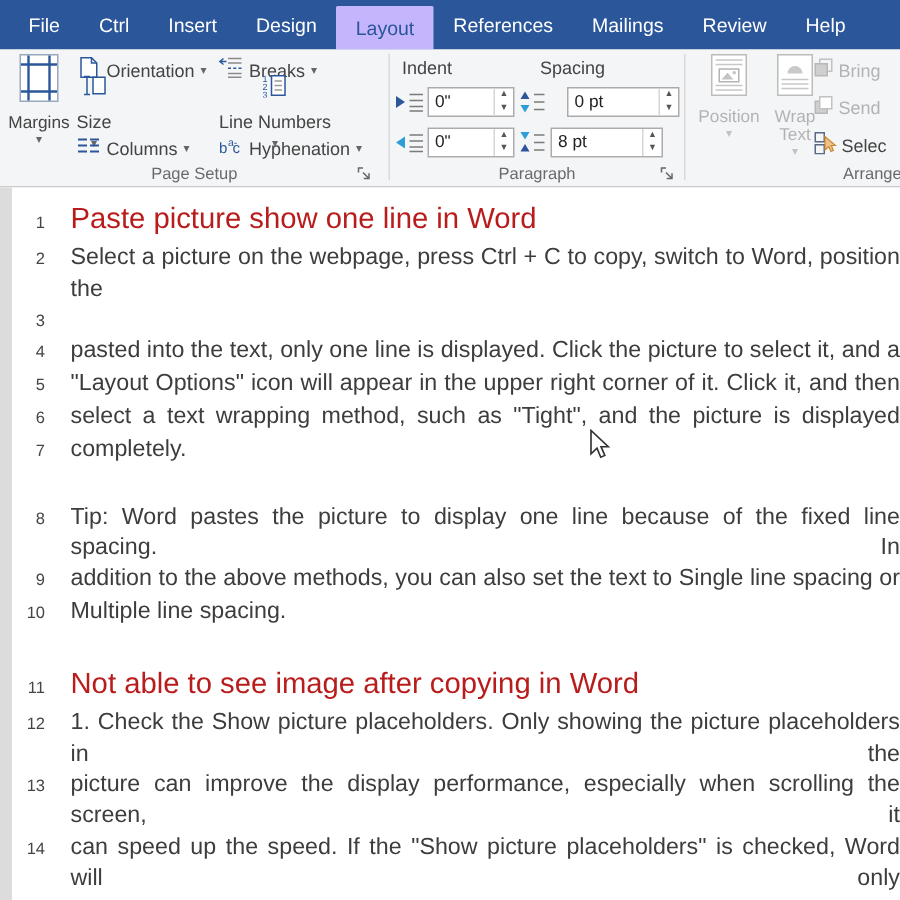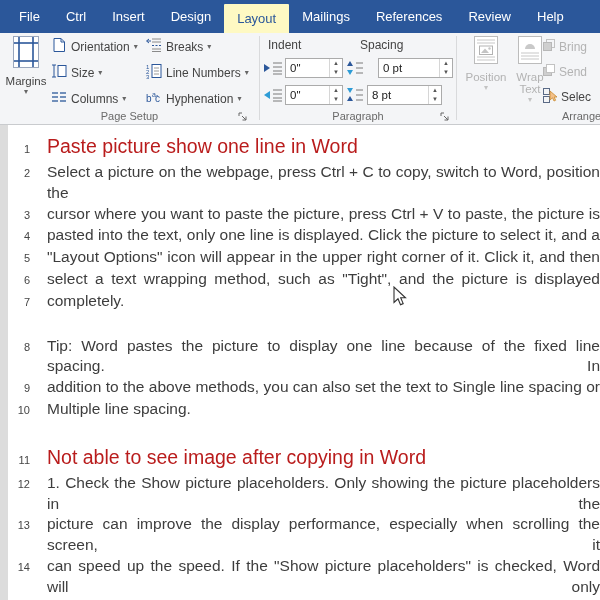--- a/index.html
+++ b/index.html
@@ -4,42 +4,42 @@
 <style>
   * { margin:0; padding:0; box-sizing:border-box; }
   html,body { width:600px; height:600px; overflow:hidden; }
   body { font-family:"Liberation Sans", sans-serif; }
   .app { position:relative; width:600px; height:600px; background:#fff; overflow:hidden; }
 
   
   .tabbar { position:absolute; left:0; top:0; width:600px; height:33px;
             background:#2b579a; display:flex; align-items:stretch; padding-left:6px; }
   .tab { color:#fff; font-size:13px; padding:0 13px; display:flex; align-items:center; cursor:default; white-space:nowrap; }
-  .tab.active { background:#fef9c3; color:#2b579a; margin-top:4px; border-radius:1px 1px 0 0; }
+  .tab.active { background:#c4b5fd; color:#2b579a; margin-top:4px; border-radius:1px 1px 0 0; }
 
   
   .ribbon { position:absolute; left:0; top:33px; width:600px; height:92px;
             background:#f4f5f7; border-bottom:1px solid #c9cbce; }
   .group { position:absolute; top:0; height:91px; }
   .g1 { left:0; width:259px; }
   .g2 { left:260px; width:196px; }
   .g3 { left:457px; width:143px; }
   .vsep { position:absolute; top:3px; height:84px; width:1px; background:#d9dadc; }
   .grouplabel { position:absolute; bottom:2px; left:0; width:100%; text-align:center;
                 font-size:11px; color:#6a6a6a; white-space:nowrap; }
   .launcher { position:absolute; bottom:4px; width:11px; height:11px; }
 
   .bigbtn { position:absolute; top:2px; width:46px; text-align:center; }
   .bigbtn .blabel { display:block; font-size:11.5px; color:#444; margin-top:2px; }
   .caret { font-size:8px; color:#666; line-height:8px; }
   .bigbtn .caret { display:block; margin-top:1px; }
 
   .smallrow { position:absolute; height:22px; display:flex; align-items:center; gap:4px; white-space:nowrap; }
   .smallrow .slabel { font-size:12px; color:#444; }
-  .r1 { top:3px; } .r2 { top:29px; } .r3 { top:55px; }
+  .r1 { top:3px; } .r2 { top:16px;flex-direction:column; } .r3 { top:55px; }
 
   .flabel { position:absolute; top:5px; font-size:12px; color:#444; }
   .ficon { position:absolute; width:20px; height:16px; }
   .field { position:absolute; height:20px; background:#fff; border:1px solid #ababab; display:flex; }
   .field .val { flex:1; font-size:11.5px; color:#222; padding-left:4px; line-height:18px; }
   .spins { width:13px; border-left:1px solid #d6d6d6; display:flex; flex-direction:column; }
   .spins span { flex:1; font-size:6px; line-height:9px; text-align:center; color:#555; }
 
   .disbtn .blabel, .dislabel { color:#b3b3b3; }
   .disbtn .caret { color:#c3c3c3; }
@@ -66,22 +66,22 @@
 <body>
 
 <div class="app">
 
   <div class="tabbar">
     <div class="tab">File</div>
     <div class="tab">Ctrl</div>
     <div class="tab">Insert</div>
     <div class="tab">Design</div>
     <div class="tab active">Layout</div>
+    <div class="tab">References</div>
     <div class="tab">Mailings</div>
-    <div class="tab">References</div>
     <div class="tab">Review</div>
     <div class="tab">Help</div>
   </div>
 
   <div class="ribbon">
 
     <div class="group g1">
       <div class="bigbtn" style="left:3px;">
         <span>
           <svg width="28" height="34" viewBox="0 0 28 34">
@@ -362,21 +362,20 @@
         <span class="lt">Paste picture show one line in Word</span>
       </div>
 
       <div class="para">
         <div class="line">
             <span class="ln">2</span>
             <span class="lt just">Select a picture on the webpage, press Ctrl + C to copy, switch to Word, position the</span>
           </div>
         <div class="line">
             <span class="ln">3</span>
-            <span class="lt just">cursor where you want to paste the picture, press Ctrl + V to paste, the picture is</span>
           </div>
         <div class="line">
             <span class="ln">4</span>
             <span class="lt just">pasted into the text, only one line is displayed. Click the picture to select it, and a</span>
           </div>
         <div class="line">
             <span class="ln">5</span>
             <span class="lt just">"Layout Options" icon will appear in the upper right corner of it. Click it, and then</span>
           </div>
         <div class="line">

